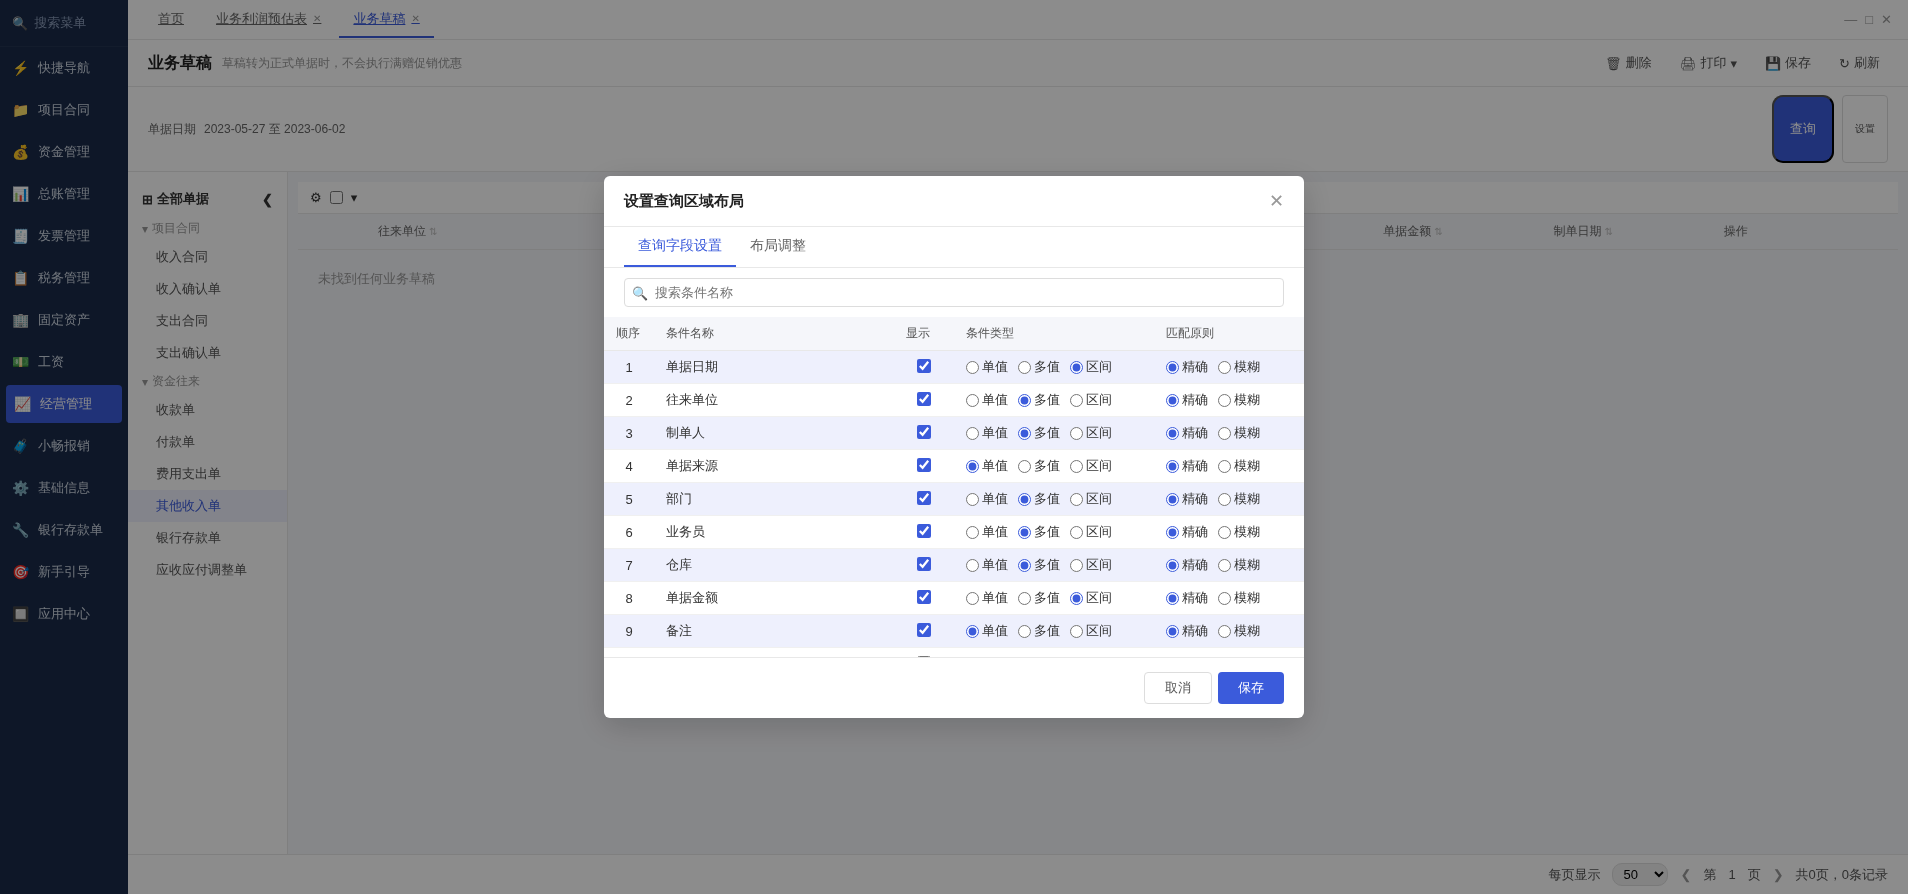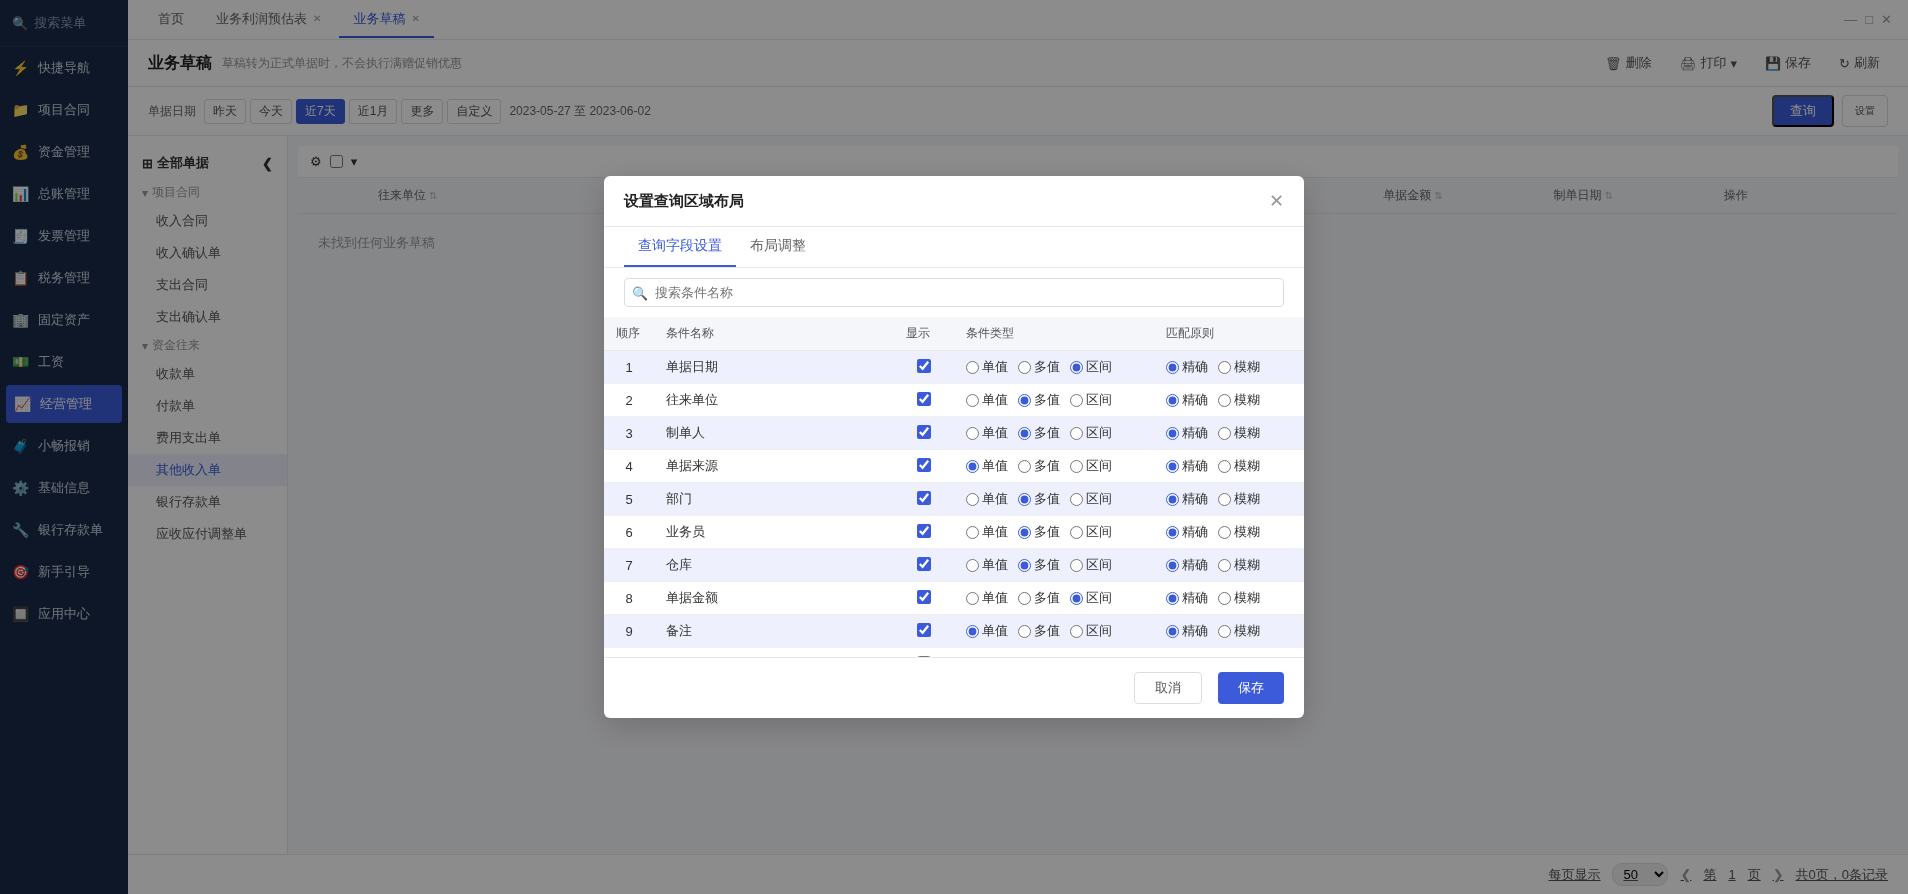--- a/index.html
+++ b/index.html
@@ -14,39 +14,39 @@
     .sidebar-item { padding: 12px 12px; display: flex; align-items: center; gap: 8px; cursor: pointer; font-size: 13px; }
     .sidebar-item.active { background: #3b5bdb; color: #fff; border-radius: 4px; margin: 2px 6px; padding: 10px 8px; }
     .sidebar-icon { width: 18px; height: 18px; display: flex; align-items: center; justify-content: center; font-size: 14px; flex-shrink: 0; }
     .sidebar-label { font-size: 13px; }
 
     
     .main-content { flex: 1; display: flex; flex-direction: column; overflow: hidden; background: #f5f6fa; }
 
     
     .top-tabs { background: #fff; display: flex; align-items: center; border-bottom: 1px solid #e8e8e8; padding: 0 16px; height: 40px; gap: 4px; }
-    .tab { padding: 8px 14px; font-size: 13px; cursor: pointer; color: #666; border-bottom: 2px solid transparent; display: flex; align-items: center; gap: 4px; }
+    .tab { padding: 8px 14px; font-size: 13px; cursor: pointer; color: #666; border-bottom: 2px solid transparent; display: flex; align-items: center; gap: 4px; text-decoration: underline; }
     .tab.active { color: #3b5bdb; border-bottom: 2px solid #3b5bdb; }
     .tab-close { font-size: 10px; color: #999; cursor: pointer; margin-left: 2px; }
 
     
     .page-header { background: #fff; padding: 10px 20px; display: flex; align-items: center; justify-content: space-between; border-bottom: 1px solid #e8e8e8; }
     .page-title-area { display: flex; align-items: center; gap: 10px; }
     .page-title { font-size: 16px; font-weight: 600; color: #222; }
     .page-subtitle { font-size: 12px; color: #999; }
     .header-actions { display: flex; align-items: center; gap: 12px; font-size: 13px; color: #555; }
     .header-btn { display: flex; align-items: center; gap: 4px; cursor: pointer; padding: 4px 8px; border-radius: 3px; }
 
     
     .filter-bar { background: #fff; padding: 8px 20px; border-bottom: 1px solid #e8e8e8; display: flex; align-items: center; gap: 8px; }
     .filter-label { color: #666; font-size: 12px; }
     .filter-btn { padding: 3px 8px; border-radius: 3px; border: 1px solid #ddd; font-size: 12px; cursor: pointer; background: #fff; color: #555; }
     .filter-btn.active { background: #3b5bdb; color: #fff; border-color: #3b5bdb; }
     .filter-date { font-size: 12px; color: #666; }
-    .query-btn { background: #3b5bdb; color: #fff; padding: 5px 16px; border-radius: 4px; cursor: pointer; font-size: 13px; margin-left: 8px; }
+    .query-btn { background: #3b5bdb; color: #fff; padding: 23px 16px; border-radius: 11px; cursor: pointer; font-size: 13px; margin-left: 8px; }
     .set-btn { border: 1px solid #ddd; color: #555; padding: 5px 12px; border-radius: 4px; cursor: pointer; font-size: 10px; background: #fff; }
 
     
     .content-area { display: flex; flex: 1; overflow: hidden; }
     .left-panel { width: 160px; background: #fff; border-right: 1px solid #e8e8e8; padding: 10px 0; flex-shrink: 0; }
     .left-panel-header { padding: 8px 14px; font-size: 13px; font-weight: 600; color: #333; display: flex; align-items: center; gap: 4px; cursor: pointer; }
     .panel-item { padding: 7px 14px 7px 28px; font-size: 13px; color: #555; cursor: pointer; }
     .panel-item.active { background: #eef0fd; color: #3b5bdb; }
     .panel-section { padding: 4px 14px; font-size: 12px; color: #999; display: flex; align-items: center; gap: 4px; cursor: pointer; }
 
@@ -54,21 +54,21 @@
     .right-content { flex: 1; overflow: auto; padding: 10px; position: relative; }
     .empty-hint { color: #999; font-size: 13px; padding: 20px; }
 
     
     .table-toolbar { background: #fff; padding: 8px 12px; border-bottom: 1px solid #e8e8e8; display: flex; align-items: center; gap: 8px; }
     .table-header-row { display: flex; align-items: center; background: #f5f6fa; border-bottom: 1px solid #e8e8e8; padding: 0 12px; font-size: 12px; color: #666; height: 36px; }
     .th { padding: 0 8px; display: flex; align-items: center; gap: 3px; }
     .th-sort { font-size: 10px; color: #bbb; }
 
     
-    .bottom-bar { background: #fff; border-top: 1px solid #e8e8e8; padding: 8px 20px; display: flex; align-items: center; justify-content: flex-end; gap: 12px; font-size: 13px; color: #555; text-decoration: underline; }
+    .bottom-bar { background: #fff; border-top: 1px solid #e8e8e8; padding: 8px 20px; display: flex; align-items: center; justify-content: flex-end; gap: 12px; font-size: 13px; color: #555; }
 
     
     .overlay { position: fixed; top: 0; left: 0; width: 100%; height: 100%; background: rgba(0,0,0,0.45); z-index: 100; display: flex; align-items: center; justify-content: center; }
 
     
     .dialog { background: #fff; border-radius: 6px; width: 700px; max-height: 640px; display: flex; flex-direction: column; box-shadow: 0 8px 32px rgba(0,0,0,0.18); }
     .dialog-header { padding: 14px 20px; border-bottom: 1px solid #e8e8e8; display: flex; align-items: center; justify-content: space-between; }
     .dialog-title { font-size: 15px; font-weight: 600; color: #222; }
     .dialog-close { cursor: pointer; color: #999; font-size: 18px; }
     .dialog-body { flex: 1; overflow: hidden; display: flex; flex-direction: column; padding: 0; }
@@ -85,21 +85,21 @@
     .settings-table td { padding: 7px 12px; border-bottom: 1px solid #f0f0f0; vertical-align: middle; }
     .settings-table tr:nth-child(odd) { background: #f9f9ff; }
     .settings-table tr:nth-child(even) { background: #fff; }
     .settings-table tr.highlighted { background: #eef0fd; }
 
     .radio-group { display: flex; align-items: center; gap: 10px; }
     .radio-item { display: flex; align-items: center; gap: 3px; cursor: pointer; }
     .radio-input { accent-color: #3b5bdb; cursor: pointer; }
     .checkbox-input { accent-color: #3b5bdb; cursor: pointer; width: 14px; height: 14px; }
 
-    .dialog-footer { padding: 14px 20px; border-top: 1px solid #e8e8e8; display: flex; justify-content: flex-end; gap: 16px; }
+    .dialog-footer { padding: 14px 20px; border-top: 1px solid #e8e8e8; display: flex; justify-content: flex-end; gap: 6px; }
     .btn-cancel { padding: 6px 20px; border: 1px solid #ddd; border-radius: 4px; background: #fff; color: #555; cursor: pointer; font-size: 13px; }
     .btn-save { padding: 6px 20px; border: none; border-radius: 4px; background: #3b5bdb; color: #fff; cursor: pointer; font-size: 13px; }
     .num-col { width: 50px; text-align: center; }
     .show-col { width: 60px; text-align: center; }
     .type-col { width: 200px; }
     .match-col { width: 150px; }
   </style>
 </head>
 <body>
 
@@ -214,28 +214,20 @@
         </div>
         <div class="header-btn">
           <span>↻</span>
           <span>刷新</span>
         </div>
       </div>
     </div>
 
     <div class="filter-bar">
       <span class="filter-label">单据日期</span>
-      <div id="filter-options-container" style="display:flex;gap:4px;">
-          <button class="filter-btn">昨天</button>
-          <button class="filter-btn">今天</button>
-          <button class="filter-btn active">近7天</button>
-          <button class="filter-btn">近1月</button>
-          <button class="filter-btn">更多</button>
-          <button class="filter-btn">自定义</button>
-        </div>
       <span class="filter-date">2023-05-27 至 2023-06-02</span>
       <div style="margin-left:auto;display:flex;gap:8px;">
         <button class="query-btn">查询</button>
         <button class="set-btn">设置</button>
       </div>
     </div>
 
     <div class="content-area">
 
       <div class="left-panel">

